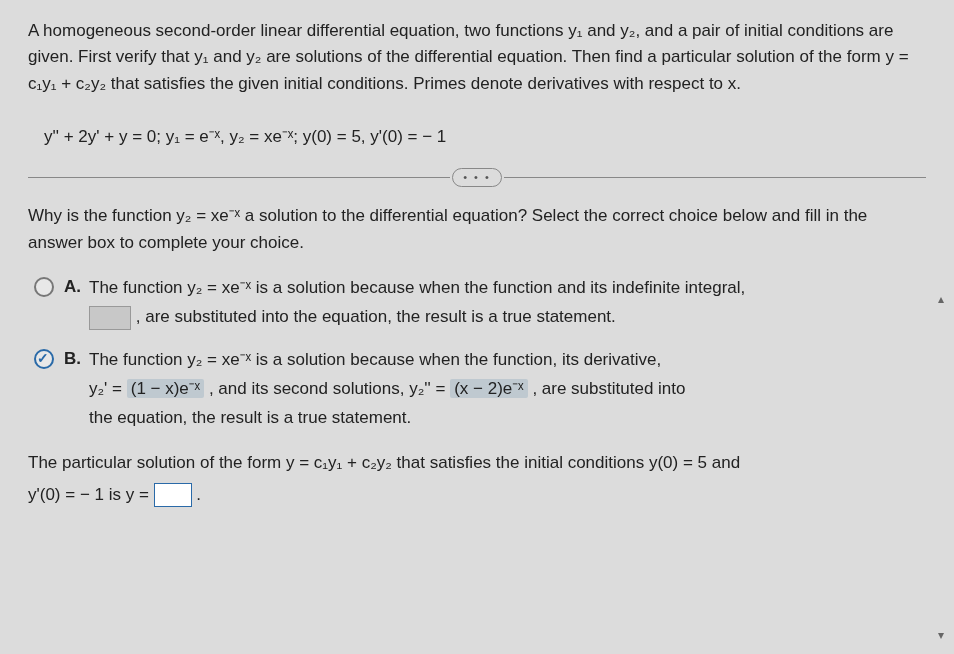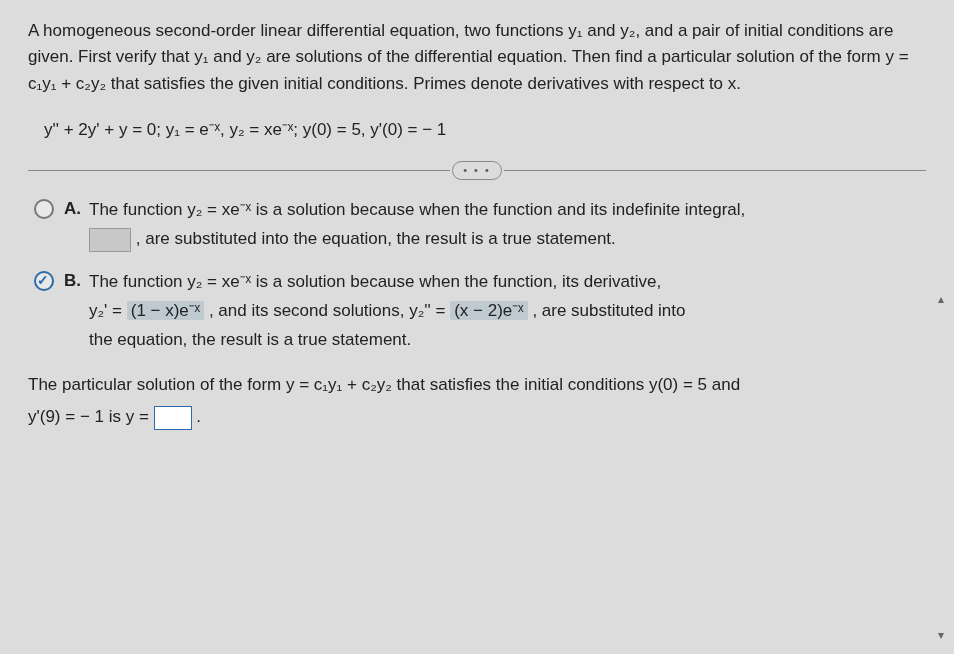--- a/index.html
+++ b/index.html
@@ -16,21 +16,21 @@
     background: #dcdcdc;
     padding: 18px 28px 18px 28px;
     color: #222;
     font-size: 17px;
     line-height: 1.55;
     height: 654px;
     box-sizing: border-box;
     position: relative;
   }
   .intro {
-    margin-bottom: 20px;
+    margin-bottom: 27px;
   }
   .equation-block {
     margin: 10px 0 18px 16px;
     font-size: 17px;
   }
   .divider-row {
     display: flex;
     align-items: center;
     margin: 10px 0 16px 0;
   }
@@ -137,20 +137,21 @@
   <div class="intro">A homogeneous second-order linear differential equation, two functions y₁ and y₂, and a pair of initial conditions are given. First verify that y₁ and y₂ are solutions of the differential equation. Then find a particular solution of the form y = c₁y₁ + c₂y₂ that satisfies the given initial conditions. Primes denote derivatives with respect to x.</div>
 
   <div class="equation-block">y'' + 2y' + y = 0;  y₁ = e⁻ˣ,  y₂ = xe⁻ˣ;  y(0) = 5,  y'(0) = − 1</div>
 
   <div class="divider-row">
     <div class="hr"></div>
     <div class="dots-pill">• • •</div>
     <div class="hr"></div>
   </div>
 
+  <div class="question-text">Why is the function y₂ = xe⁻ˣ a solution to the differential equation? Select the correct choice below and fill in the answer box to complete your choice.</div>
 
   <div class="choice-row">
     <div class="radio"></div>
     <div class="choice-label">A.</div>
     <div class="choice-body">
       <span>The function y₂ = xe⁻ˣ is a solution because when the function and its indefinite integral,</span><br>
       <span class="input-box gray"></span>
       <span>, are substituted into the equation, the result is a true statement.</span>
     </div>
   </div>
@@ -164,21 +165,21 @@
       <span class="filled-ans">(1 − x)e⁻ˣ</span>
       <span> , and its second solutions, y₂'' = </span>
       <span class="filled-ans">(x − 2)e⁻ˣ</span>
       <span> , are substituted into</span><br>
       <span>the equation, the result is a true statement.</span>
     </div>
   </div>
 
   <div class="final-block">
     <span>The particular solution of the form y = c₁y₁ + c₂y₂ that satisfies the initial conditions y(0) = 5 and</span><br>
-    <span>y'(9) = − 1 is y = </span>
+    <span>y'(0) = − 1 is y = </span>
     <span class="input-box"></span>
     <span> .</span>
   </div>
 
   <div class="scroll-arrow scroll-up">▴</div>
   <div class="scroll-arrow scroll-down">▾</div>
 
 </div>
 
 </body></html>

